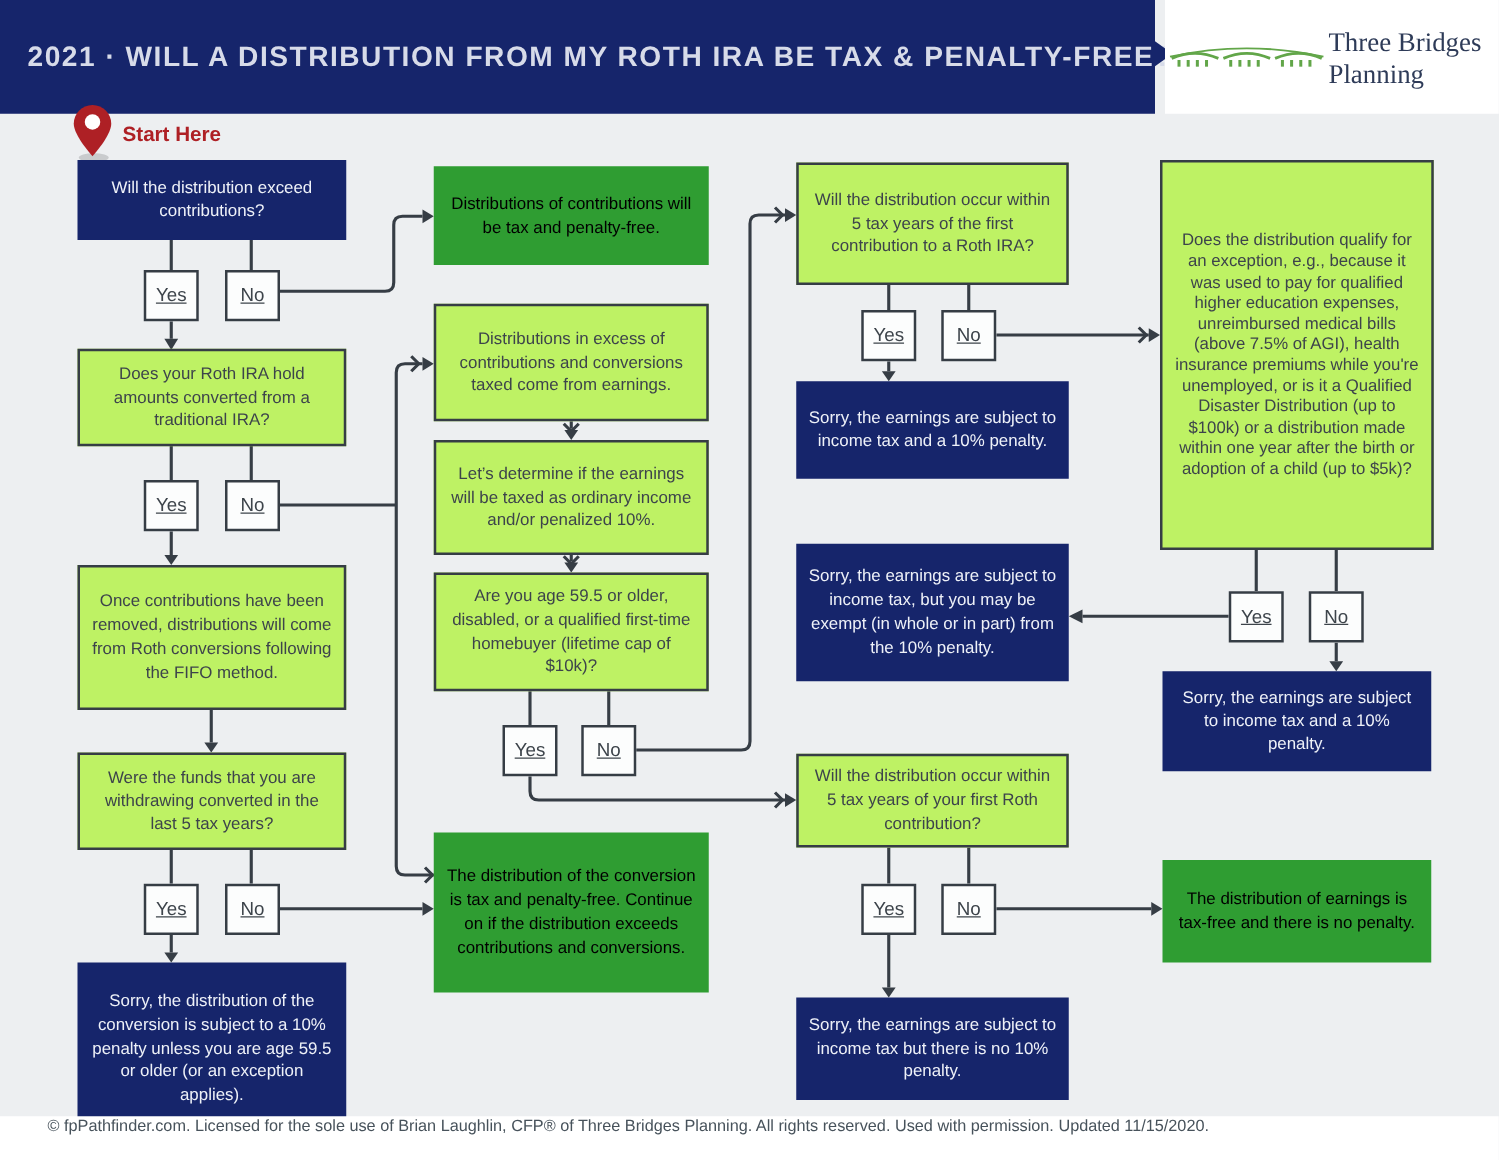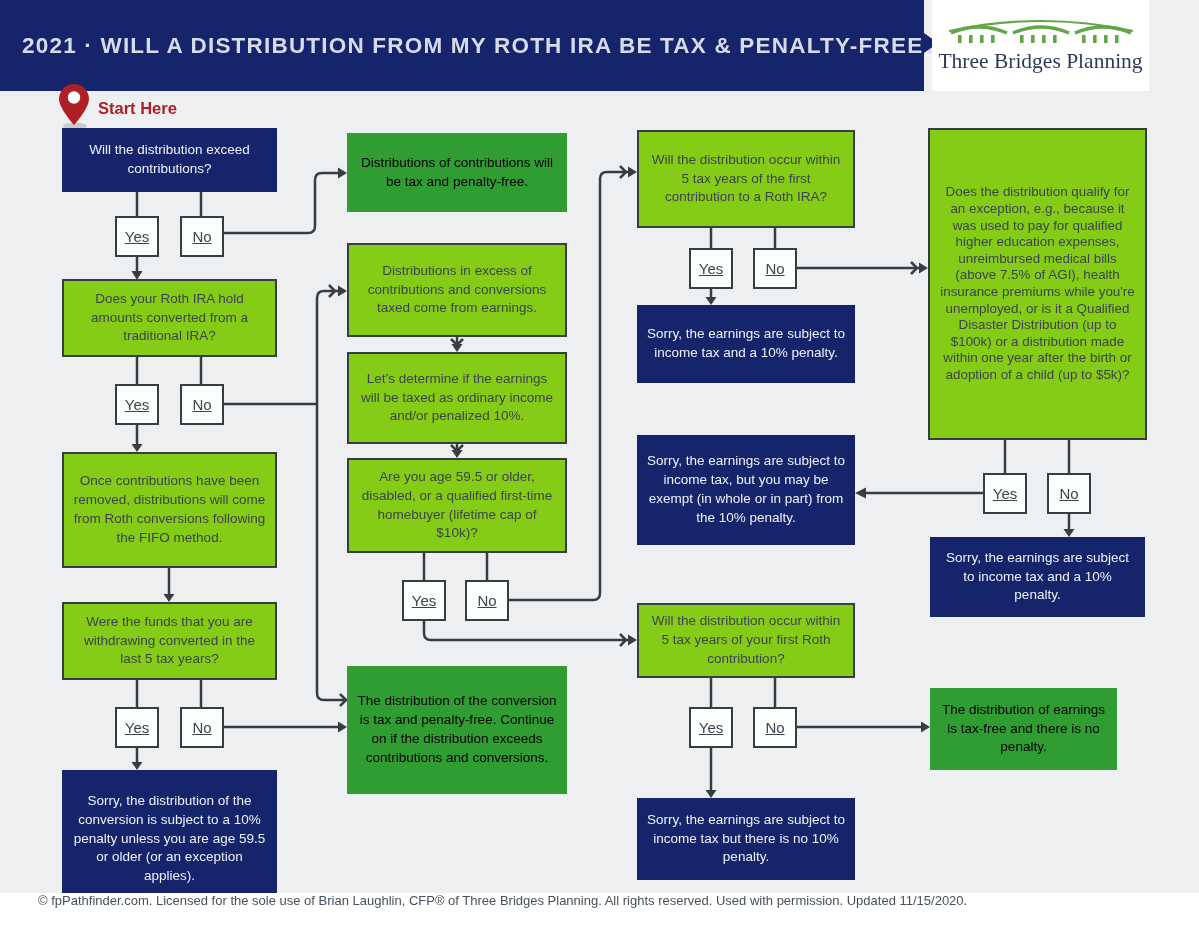--- a/index.html
+++ b/index.html
@@ -7,37 +7,37 @@
        background:#edeff1;font-family:"Liberation Sans",sans-serif;}
   .abs{position:absolute;box-sizing:border-box;}
 
   
   .header-bar{left:0;top:0;width:924px;height:91px;background:#16256b;
               display:flex;align-items:center;}
   .header-title{color:#d7dbe9;font-size:22.5px;font-weight:700;letter-spacing:1.2px;
                 padding-left:22px;white-space:nowrap;}
   .header-arrow{left:924px;top:33px;width:0;height:0;border-top:10px solid transparent;
                 border-bottom:10px solid transparent;border-left:14px solid #16256b;}
-  .logo-wrap{left:932px;top:0;width:217px;height:91px;background:#ffffff;
-             display:flex;flex-direction:column;align-items:center;justify-content:center;}
+  .logo-wrap{left:932px;top:0;width:267px;height:91px;background:#ffffff;
+             display:flex;flex-direction:row;align-items:center;justify-content:center;}
   .logo-text{font-family:"Liberation Serif",serif;font-size:21.5px;color:#2e3b58;margin-top:3px;}
 
   
   .footer-bar{left:0;top:893px;width:1199px;height:35px;background:#ffffff;
               display:flex;align-items:flex-start;}
   .footer-text{font-size:13px;color:#47525b;padding-left:38px;}
 
   
   .start-label{left:98px;top:99px;font-size:16.5px;font-weight:bold;color:#ae2025;}
 
   
   .box{position:absolute;box-sizing:border-box;display:flex;align-items:center;
        justify-content:center;text-align:center;font-size:13.5px;line-height:1.4;
        color:#3d444b;padding:5px 9px;}
-  .q{background:#84cc16;border:2.5px solid #363d45;}
+  .q{background:#bef264;border:2.5px solid #363d45;}
   .navy{background:#16256b;color:#eef1f8;}
   .green{background:#2f9d32;color:#000000;}
   .yn{background:#fcfdfd;border:2.5px solid #363d45;font-size:15px;padding:0;text-decoration:underline;}
 
   svg.wires{position:absolute;left:0;top:0;}
   .wire{fill:none;stroke:#363d45;stroke-width:2.5;}
   .head{fill:#363d45;stroke:none;}
   .chev{fill:none;stroke:#363d45;stroke-width:2.5;}
 </style>
 </head>
@@ -189,17 +189,17 @@
 <div class="box navy" style="left:637px;top:435px;width:218px;height:110px">Sorry, the earnings are subject to income tax, but you may be exempt (in whole or in part) from the 10% penalty.</div>
 <div class="box q" style="left:637px;top:603px;width:218px;height:75px">Will the distribution occur within 5 tax years of your first Roth contribution?</div>
 <div class="box yn" style="left:689px;top:707px;width:44px;height:41px">Yes</div>
 <div class="box yn" style="left:753px;top:707px;width:44px;height:41px">No</div>
 <div class="box navy" style="left:637px;top:798px;width:218px;height:82px">Sorry, the earnings are subject to income tax but there is no 10% penalty.</div>
 
 <div class="box q" style="left:928px;top:128px;width:219px;height:312px;font-size:13.4px;line-height:1.24;padding:4px 8px">Does the distribution qualify for an exception, e.g., because it was used to pay for qualified higher education expenses, unreimbursed medical bills (above 7.5% of AGI), health insurance premiums while you're unemployed, or is it a Qualified Disaster Distribution (up to $100k) or a distribution made within one year after the birth or adoption of a child (up to $5k)?</div>
 <div class="box yn" style="left:983px;top:473px;width:44px;height:41px">Yes</div>
 <div class="box yn" style="left:1047px;top:473px;width:44px;height:41px">No</div>
 <div class="box navy" style="left:930px;top:537px;width:215px;height:80px">Sorry, the earnings are subject to income tax and a 10% penalty.</div>
-<div class="box green" style="left:930px;top:688px;width:187px;height:82px">The distribution of earnings is tax-free and there is no penalty.</div>
+<div class="box green" style="left:930px;top:688px;width:215px;height:82px">The distribution of earnings is tax-free and there is no penalty.</div>
 
 <div class="abs footer-bar">
   <div class="footer-text">© fpPathfinder.com. Licensed for the sole use of Brian Laughlin, CFP® of Three Bridges Planning. All rights reserved. Used with permission. Updated 11/15/2020.</div>
 </div>
 
 </body></html>

